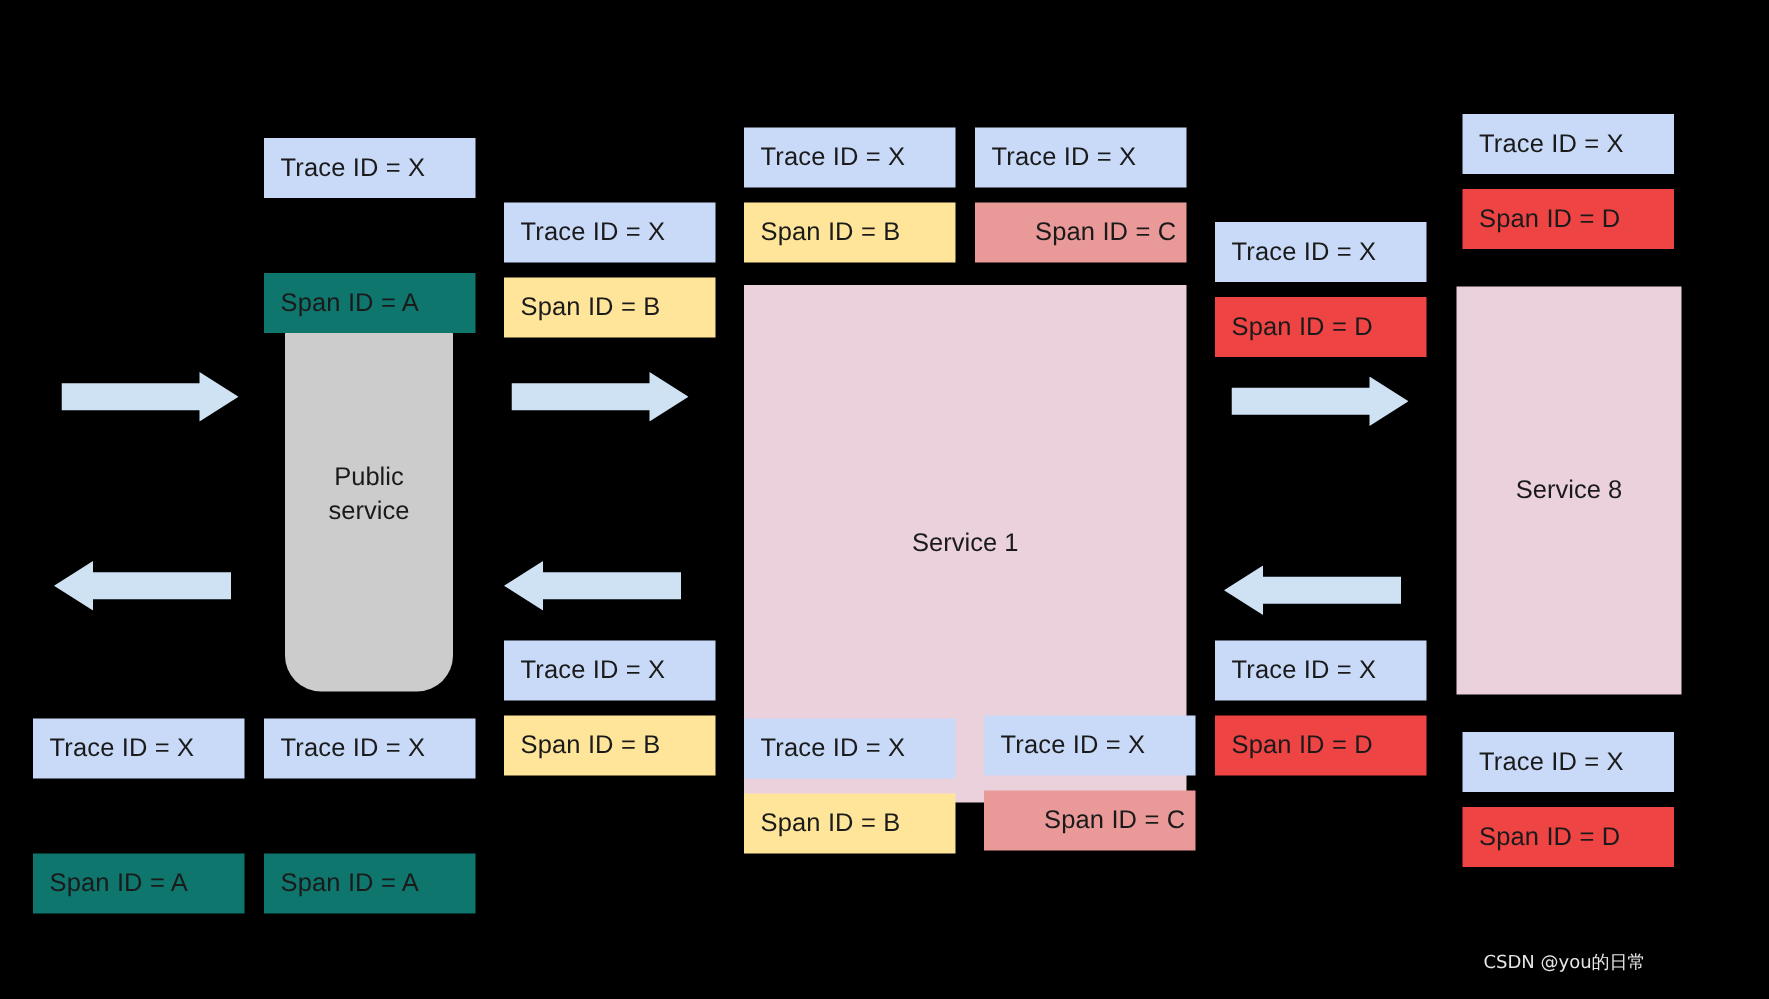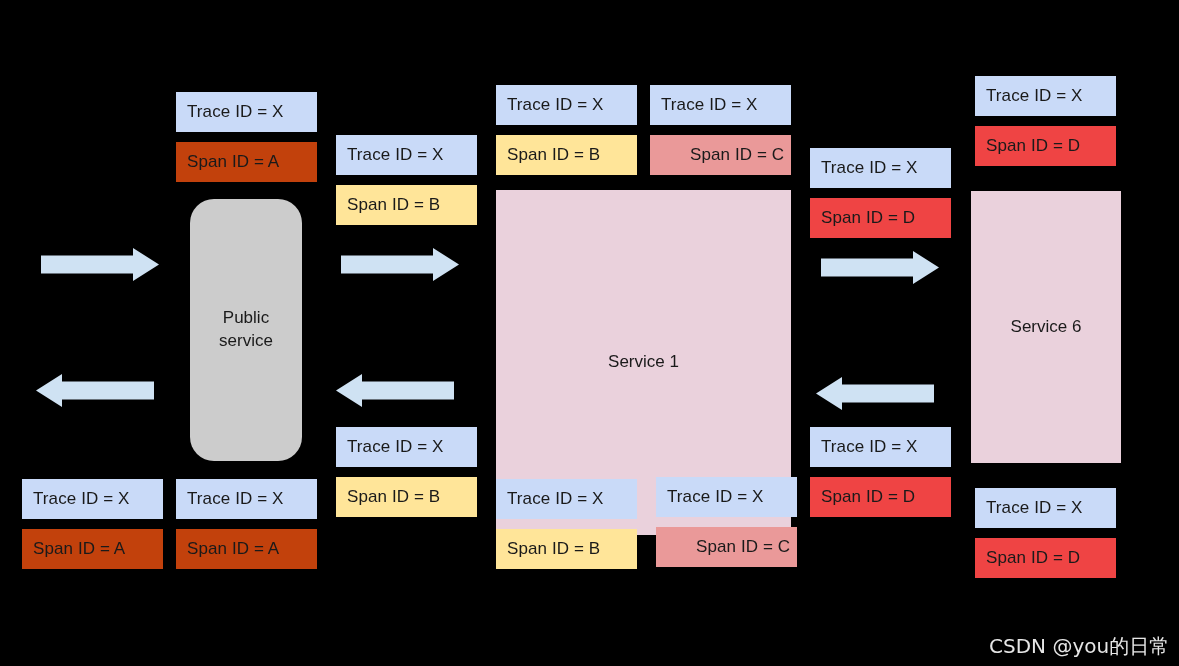--- a/index.html
+++ b/index.html
@@ -21,21 +21,21 @@
     box-sizing: border-box;
     height: 40px;
     line-height: 40px;
     padding-left: 11px;
     font-size: 17px;
     color: #1a1a1a;
     white-space: nowrap;
     letter-spacing: 0.1px;
   }
   .tag.trace { background: #c9daf8; }
-  .tag.span-a { background: #c2410c; }
+  .tag.span-a { background: #0f766e; margin-top: 40px; }
   .tag.span-b { background: #ffe599; }
   .tag.span-c { background: #ea9999; padding-left: 40px; }
   .tag.span-d { background: #ef4444; }
 
   .service {
     position: absolute;
     box-sizing: border-box;
     display: flex;
     align-items: center;
     justify-content: center;
@@ -52,21 +52,21 @@
     background: #ead1dc;
   }
 
   .arrow {
     position: absolute;
   }
   .arrow svg { display: block; }
 
   .watermark {
     position: absolute;
-    font-size: 20px;
+    font-size: 12px;
     color: #e6e6e6;
     white-space: nowrap;
     font-family: "DejaVu Sans", "Liberation Sans", sans-serif;
   }
 </style>
 </head>
 <body>
 
 <div id="canvas">
 
@@ -101,21 +101,21 @@
         <polygon points="118.0,7.5 26.0,7.5 26.0,0.0 0.0,16.5 26.0,33.0 26.0,25.5 118.0,25.5" fill="#cfe2f3"></polygon>
       </svg>
     </div>
     <div class="service public" style="left: 190px; top: 199px; width: 112px; height: 262px; background: rgb(204, 204, 204);">
       <span><span>Public</span><br><span>service</span></span>
     </div>
     <div class="service pink" style="left: 496px; top: 190px; width: 295px; height: 345px; background: rgb(234, 209, 220);">
       <span>Service 1</span>
     </div>
     <div class="service pink" style="left: 971px; top: 191px; width: 150px; height: 272px; background: rgb(234, 209, 220);">
-      <span>Service 6</span>
+      <span>Service 8</span>
     </div>
     <div class="tag trace" style="left: 176px; top: 92px; width: 141px;">Trace ID = X</div>
     <div class="tag span-a" style="left: 176px; top: 142px; width: 141px;">Span ID = A</div>
     <div class="tag trace" style="left: 336px; top: 135px; width: 141px;">Trace ID = X</div>
     <div class="tag span-b" style="left: 336px; top: 185px; width: 141px;">Span ID = B</div>
     <div class="tag trace" style="left: 496px; top: 85px; width: 141px;">Trace ID = X</div>
     <div class="tag span-b" style="left: 496px; top: 135px; width: 141px;">Span ID = B</div>
     <div class="tag trace" style="left: 650px; top: 85px; width: 141px;">Trace ID = X</div>
     <div class="tag span-c" style="left: 650px; top: 135px; width: 141px;">Span ID = C</div>
     <div class="tag trace" style="left: 810px; top: 148px; width: 141px;">Trace ID = X</div>

